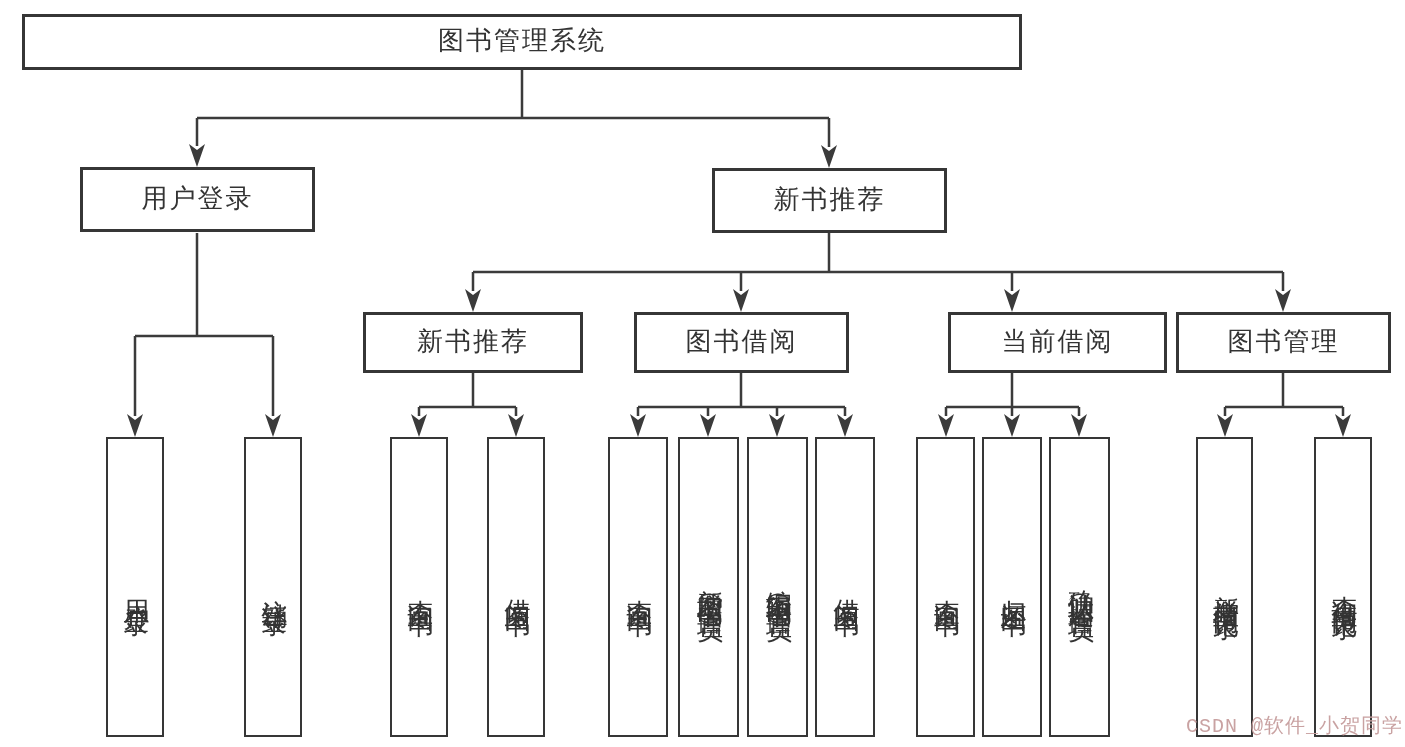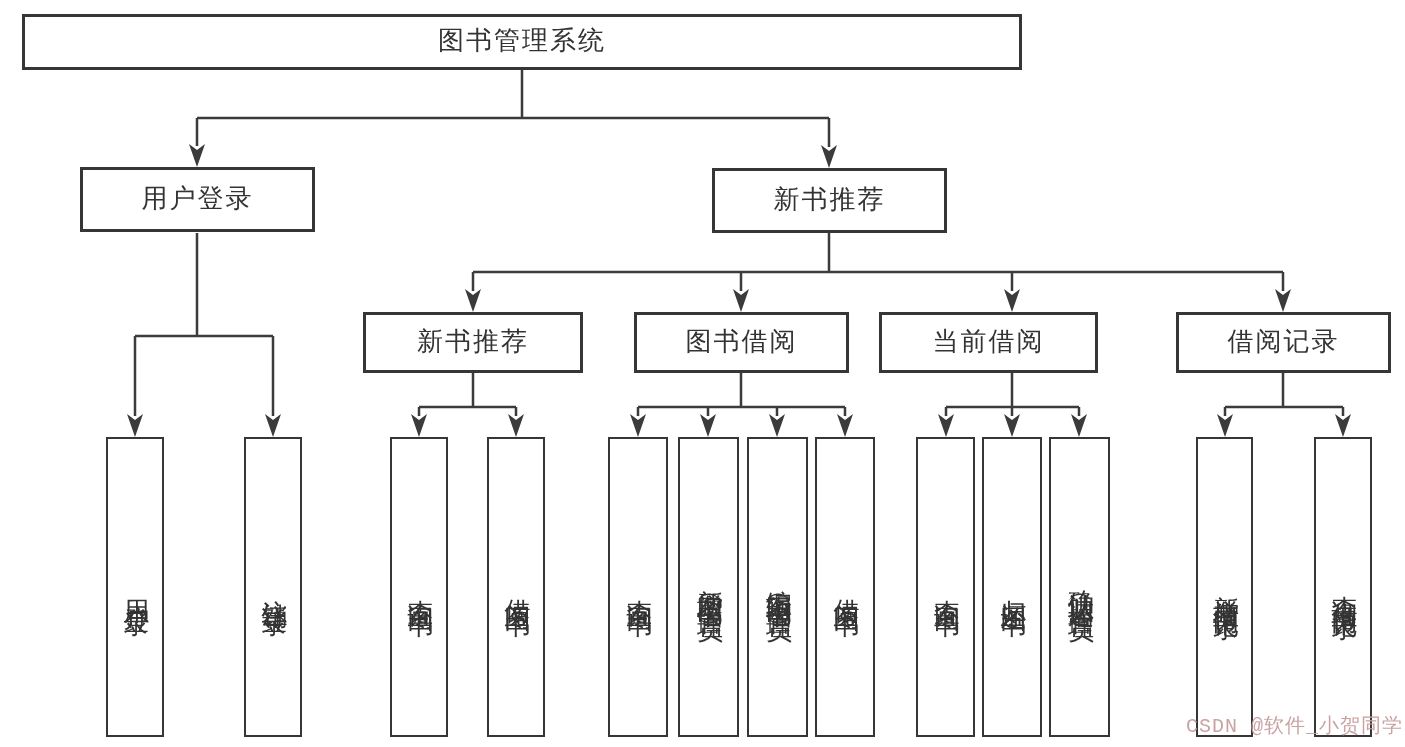--- a/index.html
+++ b/index.html
@@ -104,25 +104,25 @@
   <div class="node h" style="left:712px;top:168px;width:235px;height:65px">
     <span>新书推荐</span>
   </div>
 
   <div class="node h" style="left:363px;top:312px;width:220px;height:61px">
     <span>新书推荐</span>
   </div>
   <div class="node h" style="left:634px;top:312px;width:215px;height:61px">
     <span>图书借阅</span>
   </div>
-  <div class="node h" style="left:879px;top:312px;width:219px;height:61px">
+  <div class="node h" style="left:948px;top:312px;width:219px;height:61px">
     <span>当前借阅</span>
   </div>
   <div class="node h" style="left:1176px;top:312px;width:215px;height:61px">
-    <span>借阅记录</span>
+    <span>图书管理</span>
   </div>
 
   <div class="node v" style="left:106px;top:437px;width:58px;height:300px">
     <span>用户登录</span>
   </div>
   <div class="node v" style="left:244px;top:437px;width:58px;height:300px">
     <span>注销登录</span>
   </div>
 
   <div class="node v" style="left:390px;top:437px;width:58px;height:300px">

